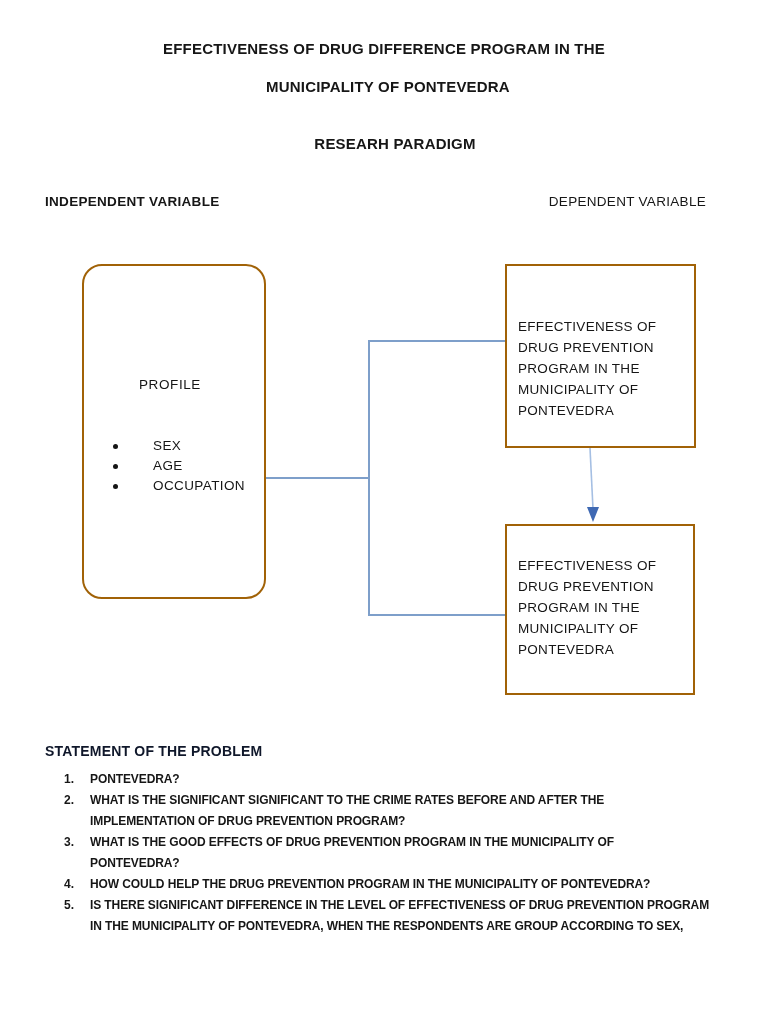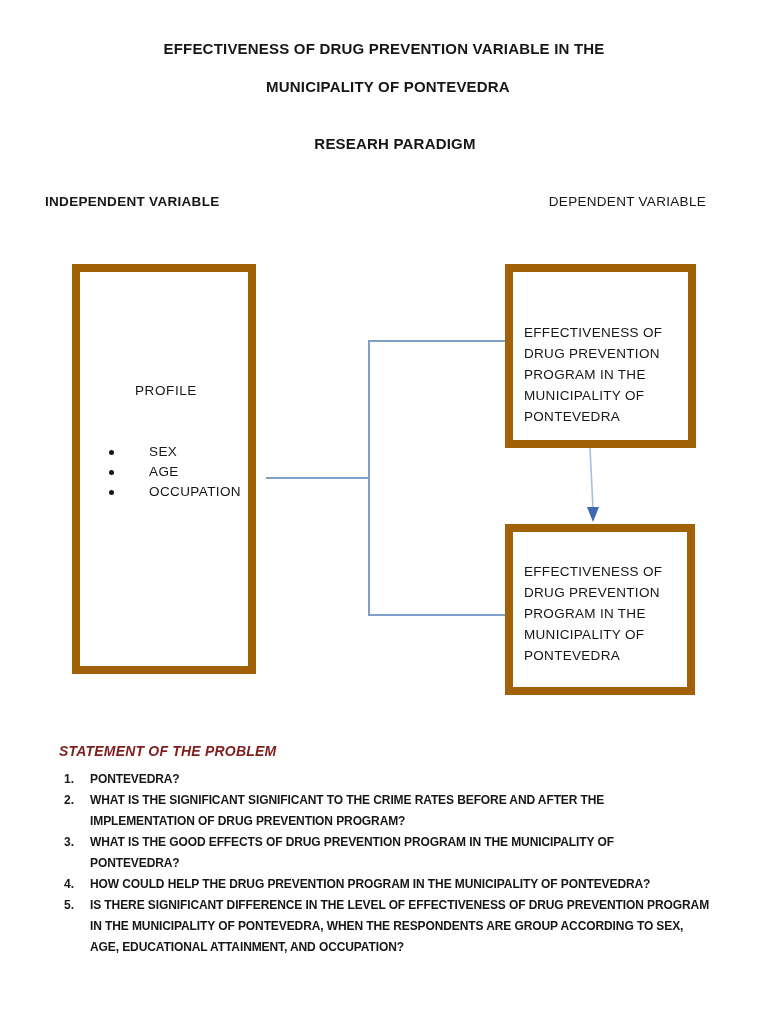--- a/index.html
+++ b/index.html
@@ -9,22 +9,22 @@
 
   .title-line { position:absolute; width:100%; text-align:center; font-size:15px; font-weight:bold; letter-spacing:0.2px; color:#161616; }
   .title-1 { top:40px; }
   .title-2 { top:78px;padding-left:8px; }
   .subtitle { position:absolute; top:135px; width:100%; text-align:center; font-size:15px; font-weight:bold; letter-spacing:0.2px; color:#161616; left:11px; }
 
   .var-label { position:absolute; top:194px; font-size:13.5px; letter-spacing:0.3px; color:#161616; }
   .var-label.left { left:45px;font-weight:bold; }
   .var-label.right { right:62px; }
 
-  .dbox { position:absolute; border:8px solid #a16207; background:#ffffff; }
-  .profile-box { left:72px; top:264px; width:184px; height:410px; }
+  .dbox { position:absolute; border:2px solid #a16207; background:#ffffff; }
+  .profile-box { left:82px; top:264px; width:184px; height:335px;border-radius:20px; }
   .top-box { left:505px; top:264px; width:191px; height:184px; }
   .bottom-box { left:505px; top:524px; width:190px; height:171px; }
 
   .profile-heading { position:absolute; left:55px; top:111px; font-size:13.5px; letter-spacing:0.6px; color:#161616; }
   .bullet-list { position:absolute; left:29px; top:170px; list-style:none; }
   .bullet-item { display:flex; align-items:flex-start; line-height:20px; font-size:13.5px; letter-spacing:0.4px; color:#161616; }
   .bullet-marker { width:5px; height:5px; border-radius:50%; background:#161616; margin:8px 19px 0 0; flex:0 0 auto; }
   .bullet-text { width:122px;margin-left:16px; }
 
   .box-text { position:absolute; left:11px; font-size:13.5px; letter-spacing:0.3px; line-height:21px; color:#161616; }
@@ -33,33 +33,33 @@
   .box-line { white-space:nowrap; }
 
   .connector { position:absolute; background:#7e9fca; }
   .c-left  { left:266px; top:477px; width:102px; height:1.5px; }
   .c-vert  { left:368px; top:340px; width:1.5px; height:275px; }
   .c-top   { left:368px; top:340px; width:137px; height:1.5px; }
   .c-bot   { left:368px; top:614px; width:137px; height:1.5px; }
 
   .arrow-svg { position:absolute; left:578px; top:447px; }
 
-  .problem-heading { position:absolute; left:45px; top:743px; font-size:14px; font-weight:bold; font-style:italic; letter-spacing:0.2px; color:#7f1d1d;margin-left:14px; }
+  .problem-heading { position:absolute; left:45px; top:743px; font-size:14px; font-weight:bold; letter-spacing:0.2px; color:#0f172a; }
   .problem-list { position:absolute; left:64px; top:769px; width:680px; }
   .problem-item { display:flex; }
   .p-num { flex:0 0 26px; font-size:12px; font-weight:bold; line-height:21px; color:#161616; }
   .p-lines { flex:1; }
   .p-line { font-size:12px; font-weight:bold; line-height:21px; letter-spacing:-0.1px; white-space:nowrap; color:#161616; }
 </style>
 </head>
 <body>
 
 <div class="page">
 
-  <div class="title-line title-1">EFFECTIVENESS OF DRUG PREVENTION VARIABLE IN THE</div>
+  <div class="title-line title-1">EFFECTIVENESS OF DRUG DIFFERENCE PROGRAM IN THE</div>
   <div class="title-line title-2">MUNICIPALITY OF PONTEVEDRA</div>
   <div class="subtitle">RESEARH PARADIGM</div>
 
   <div class="var-label left">INDEPENDENT VARIABLE</div>
   <div class="var-label right">DEPENDENT VARIABLE</div>
 
   <div class="dbox profile-box">
     <div class="profile-heading">PROFILE</div>
     <ul class="bullet-list">
       <li class="bullet-item">
@@ -134,18 +134,17 @@
       <div class="p-num">4.</div>
       <div class="p-lines">
         <div class="p-line">HOW COULD HELP THE DRUG PREVENTION PROGRAM IN THE MUNICIPALITY OF PONTEVEDRA?</div>
       </div>
     </div>
     <div class="problem-item">
       <div class="p-num">5.</div>
       <div class="p-lines">
         <div class="p-line">IS THERE SIGNIFICANT DIFFERENCE IN THE LEVEL OF EFFECTIVENESS OF DRUG PREVENTION PROGRAM</div>
         <div class="p-line">IN THE MUNICIPALITY OF PONTEVEDRA, WHEN THE RESPONDENTS ARE GROUP ACCORDING TO SEX,</div>
-        <div class="p-line">AGE, EDUCATIONAL ATTAINMENT, AND OCCUPATION?</div>
       </div>
     </div>
   </div>
 
 </div>
 
 </body></html>

